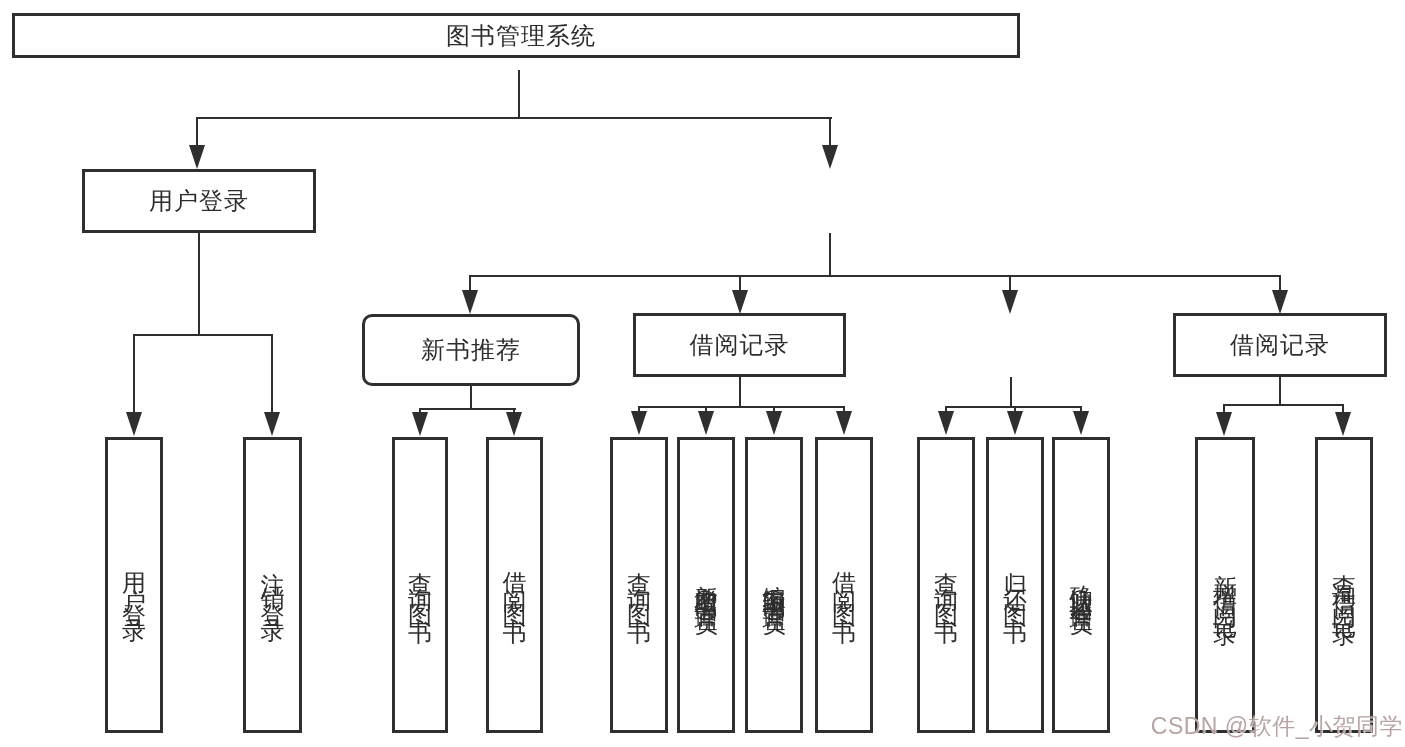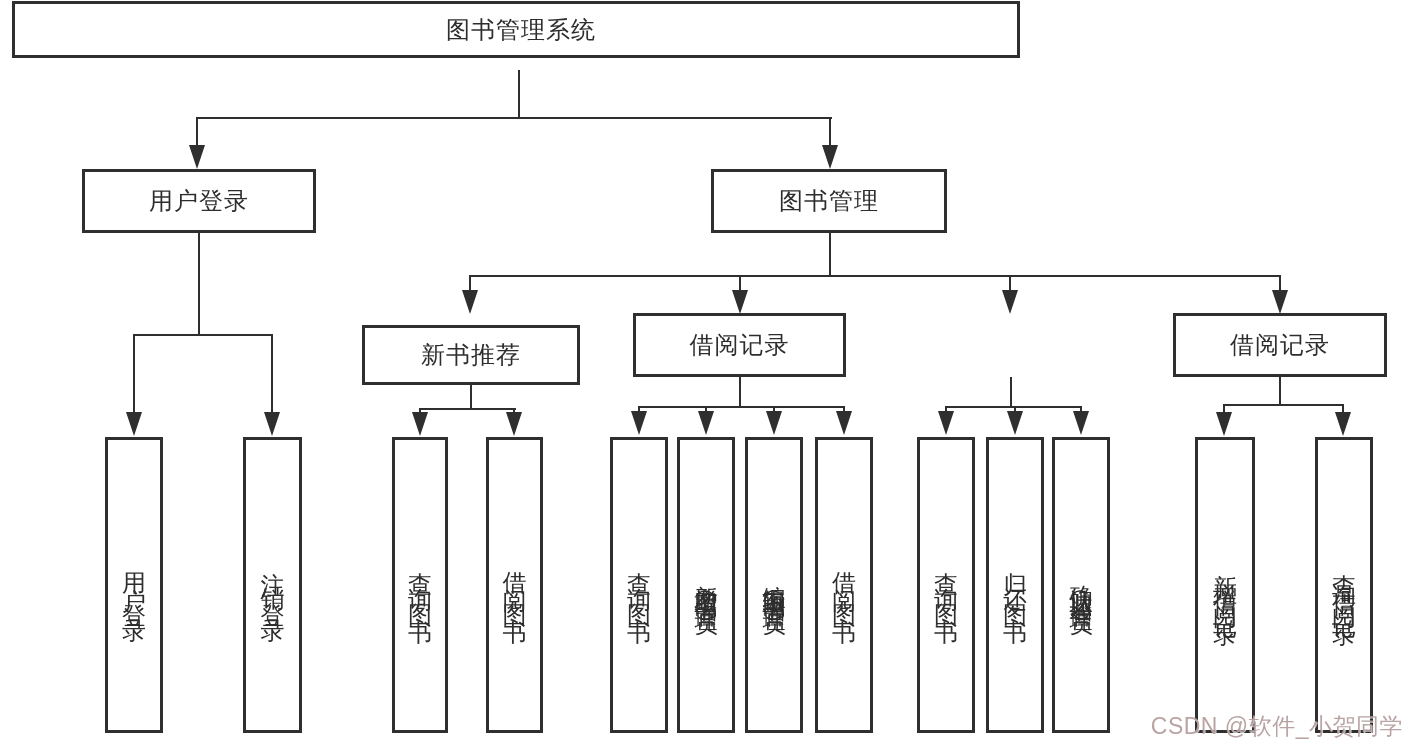--- a/index.html
+++ b/index.html
@@ -56,33 +56,30 @@
     text-shadow:1px 1px 0 rgba(255,255,255,0.7);
     z-index:5;
     text-align:right;
   }
 </style>
 </head>
 <body>
 
 <div id="canvas">
 
-  <div class="node" style="left:12px;top:1px;width:1008px;height:57px;padding-left:10px;">
+  <div class="node" style="left:12px;top:13px;width:1008px;height:45px;padding-left:10px;">
     <span>图书管理系统</span>
   </div>
 
   <div class="node" style="left:82px;top:169px;width:234px;height:64px;">
     <span>用户登录</span>
   </div>
 
-  <div class="node" style="left:711px;top:169px;width:236px;height:64px;">
-    <span>图书管理</span>
-  </div>
-
-  <div class="node" style="left:362px;top:325px;width:218px;height:60px;">
+
+  <div class="node" style="left:362px;top:314px;width:218px;height:72px;border-radius:10px;">
     <span>新书推荐</span>
   </div>
 
   <div class="node" style="left:633px;top:313px;width:213px;height:64px;">
     <span>借阅记录</span>
   </div>
 
 
   <div class="node" style="left:1173px;top:313px;width:214px;height:64px;">
     <span>借阅记录</span>

